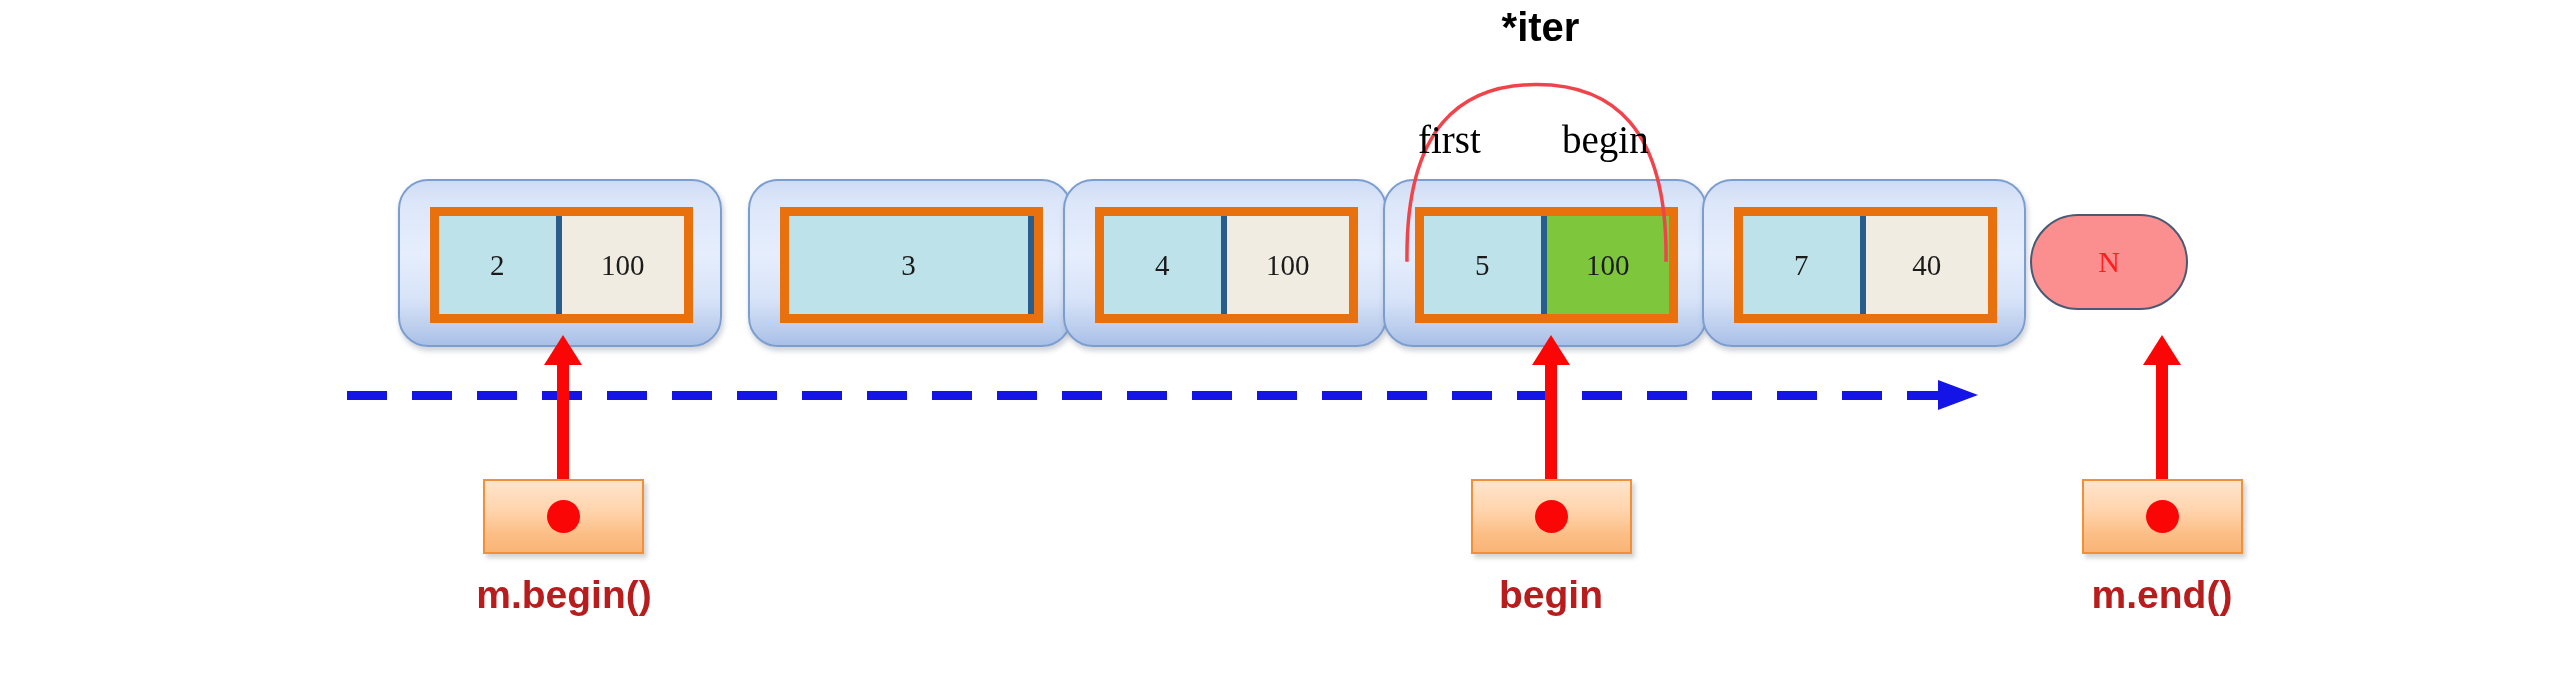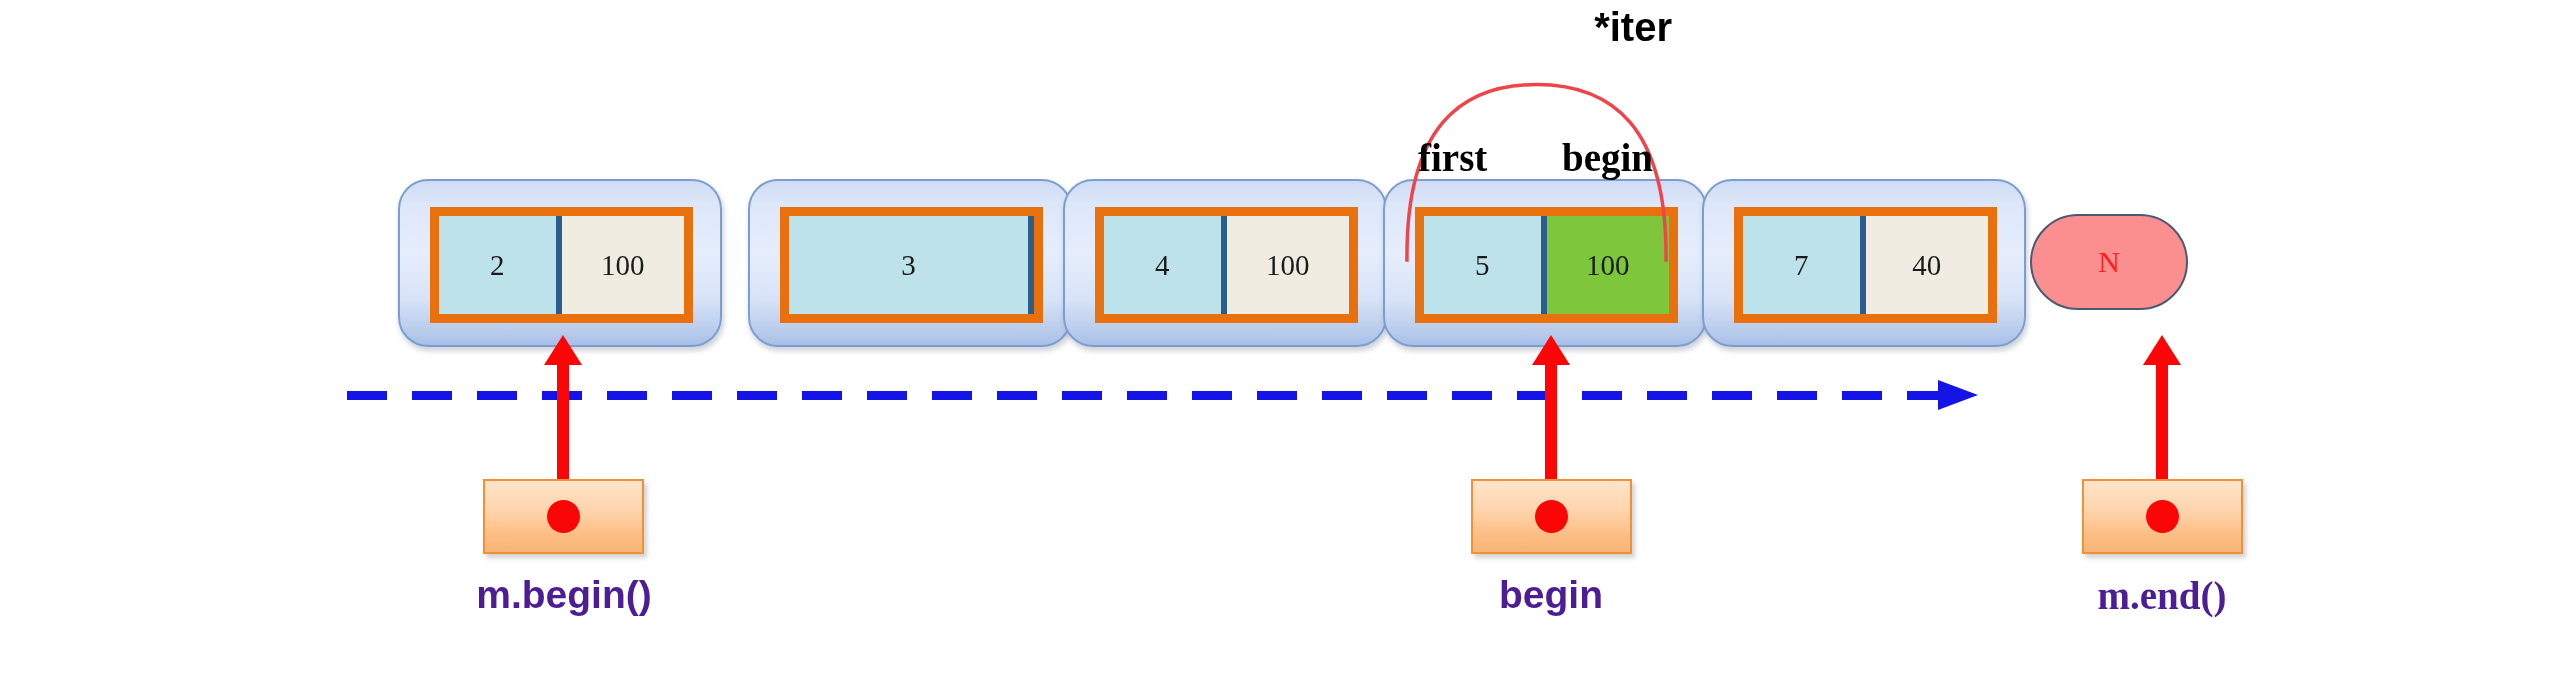--- a/index.html
+++ b/index.html
@@ -136,51 +136,51 @@
                 #ffe4cb 0%, #ffd5ae 40%, #fcbe86 75%, #f9b476 100%);
     border: 2.6px solid #f0913a;
     box-sizing: border-box;
     box-shadow: 2.6px 3.5px 4.4px rgba(130,130,130,0.35);
   }
   .ptr-label {
     position: absolute;
     font-family: "Liberation Sans", sans-serif;
     font-size: 39px;
     font-weight: bold;
-    color: #4c1d95;
+    color: #b91c1c;
     white-space: nowrap;
     text-align: center;
   }
 
   
   .iter-arc {
     position: absolute;
     left: 1400px;
     top: 74px;
     width: 273px;
     height: 193px;
   }
   .iter-title {
     position: absolute;
     left: 1409px;
     top: 5.3px;
     width: 263px;
-    text-align: right;
+    text-align: center;
     font-family: "Liberation Sans", sans-serif;
     font-size: 40px;
     font-weight: bold;
     color: #000000;
     white-space: nowrap;
   }
   .pair-label {
     position: absolute;
-    top: 135px;
+    top: 117px;
     font-family: "Liberation Serif", serif;
     font-size: 39px;
-    font-weight: bold;
+    font-weight: normal;
     color: #000000;
     white-space: nowrap;
   }
 </style>
 </head>
 <body>
 
 <div id="canvas">
 
   <div class="node" style="left:398px;">
@@ -242,16 +242,16 @@
   <div class="ptr-head" style="left:1532px; top:335px;"></div>
   <div class="ptr-arrow" style="left:1545px; top:362px; height:155px;"></div>
   <div class="ptr-box" style="left:1471px; top:479px;"></div>
   <div class="ptr-dot" style="left:1535px; top:500px;"></div>
   <div class="ptr-label" style="left:1376px; top:573px; width:350px;">begin</div>
 
   <div class="ptr-head" style="left:2143px; top:335px;"></div>
   <div class="ptr-arrow" style="left:2156px; top:362px; height:155px;"></div>
   <div class="ptr-box" style="left:2082px; top:479px;"></div>
   <div class="ptr-dot" style="left:2146px; top:500px;"></div>
-  <div class="ptr-label" style="left:1987px; top:573px; width:350px;font-family:Liberation Serif, serif;">m.end()</div>
+  <div class="ptr-label" style="left:1987px; top:573px; width:350px;">m.end()</div>
 
 </div>
 
 
 </body></html>

